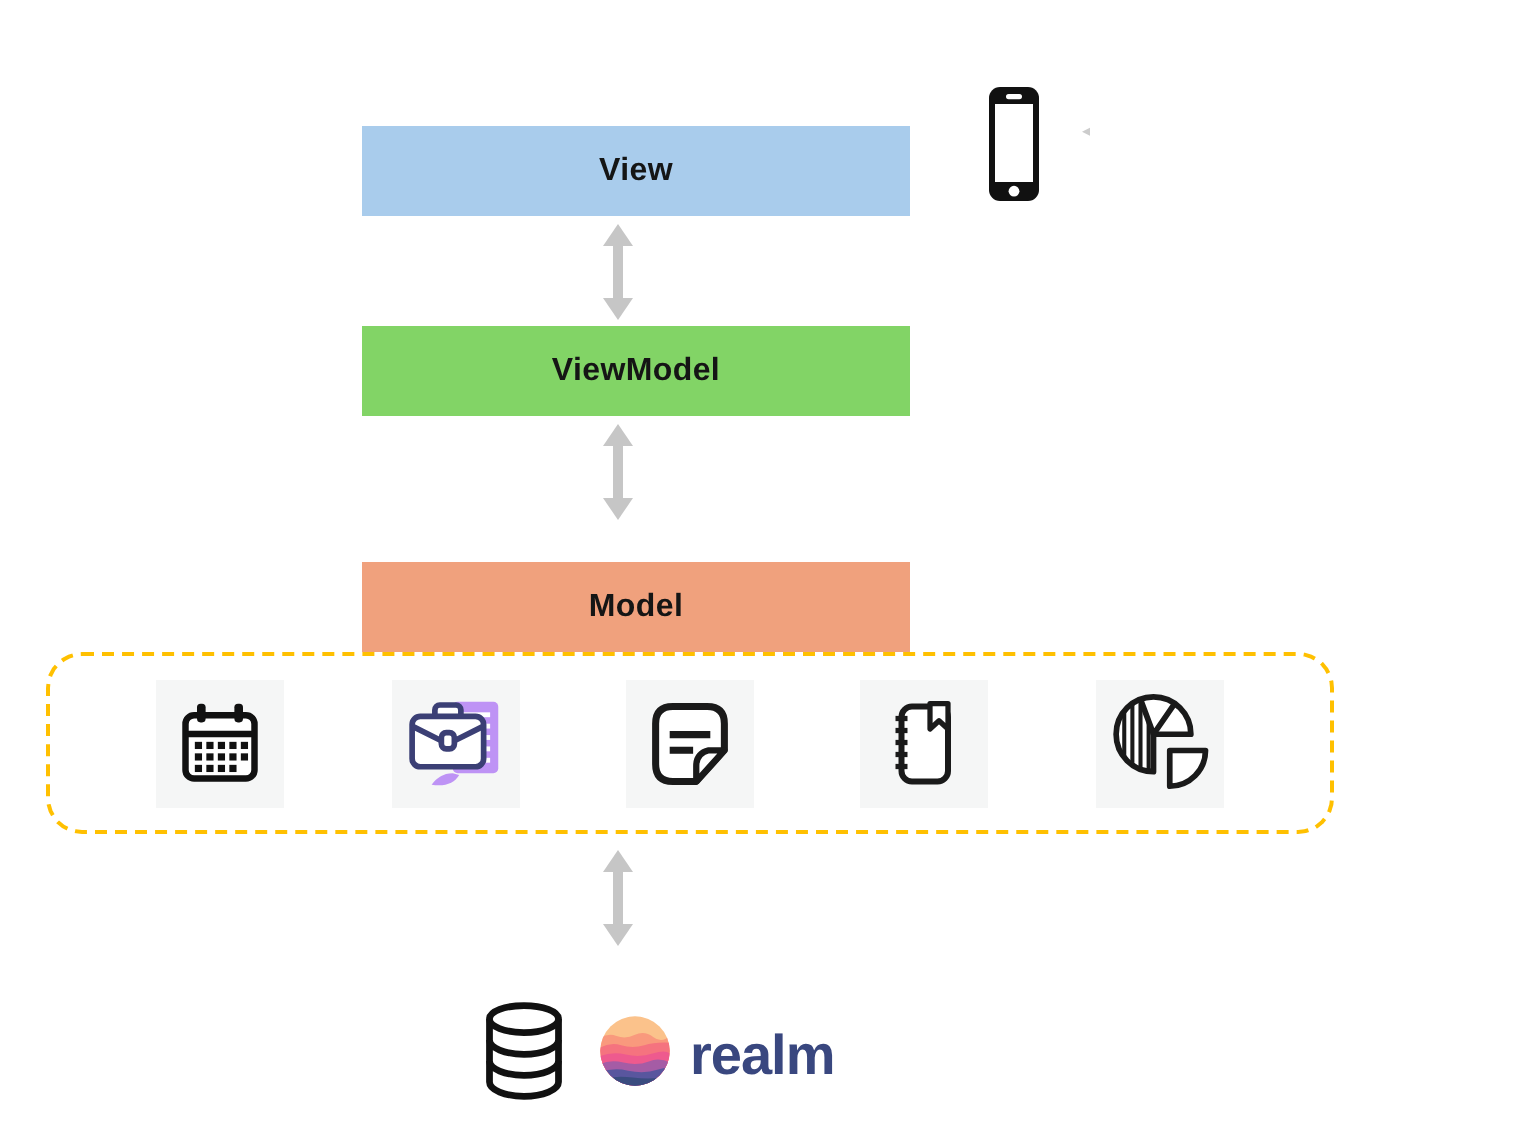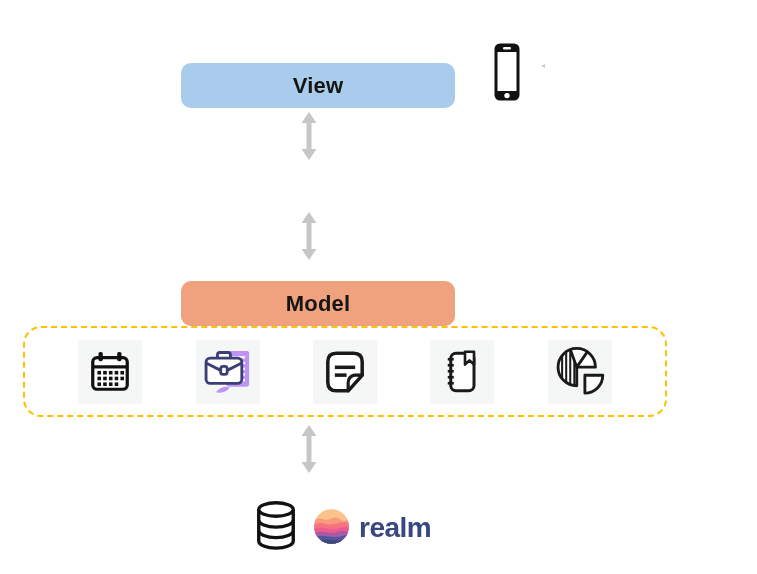--- a/index.html
+++ b/index.html
@@ -10,26 +10,26 @@
     height: 574px;
     background: #ffffff;
     font-family: "Liberation Sans", sans-serif;
     overflow: hidden;
   }
   .layer-box {
     position: absolute;
     left: 181px;
     width: 274px;
     height: 45px;
-    border-radius: 10px;
+    border-radius: 0;
     display: flex;
     align-items: center;
     justify-content: center;
     font-weight: bold;
-    font-size: 22px;
+    font-size: 16px;
     color: #151515;
     letter-spacing: 0.2px;
   }
   .box-view { top: 63px; background: #A9CCEC; }
   .box-viewmodel { top: 163px; background: #82D466; }
   .box-model { top: 281px; background: #F0A17D; }
 
   .varrow { position: absolute; left: 298px; width: 22px; }
   .varrow-1 { top: 112px; }
   .varrow-2 { top: 212px; }
@@ -54,41 +54,44 @@
   }
 
   .phone-wrap { position: absolute; left: 494px; top: 43px; }
   .cursor-artifact {
     position: absolute; left: 541px; top: 62px;
     color: #cccccc; font-size: 8px; line-height: 8px;
   }
 
   .db-group {
     position: absolute;
-    left: 252px; top: 499px;
+    left: 238px; top: 499px;
     height: 58px;
     display: flex;
     align-items: center;
   }
   .realm-logo { margin-left: 13px; }
   .realm-word {
     margin-left: 9px;
     font-weight: bold;
     font-size: 28px;
     color: #39477F;
     letter-spacing: -0.5px;
   }
 </style>
 </head>
 <body>
 
 <div class="canvas">
 
   <div class="layer-box box-view">
     <span>View</span>
+  </div>
+  <div class="layer-box box-viewmodel">
+    <span>ViewModel</span>
   </div>
   <div class="layer-box box-model">
     <span>Model</span>
   </div>
 
   <div class="phone-wrap">
     <svg width="26" height="58" viewBox="0 0 26 58">
       <rect x="0.5" y="0.5" width="25" height="57" rx="5.5" fill="#111111"></rect>
       <rect x="3.5" y="9" width="19" height="39" fill="#ffffff"></rect>
       <rect x="9" y="4" width="8" height="2.6" rx="1.3" fill="#ffffff"></rect>

